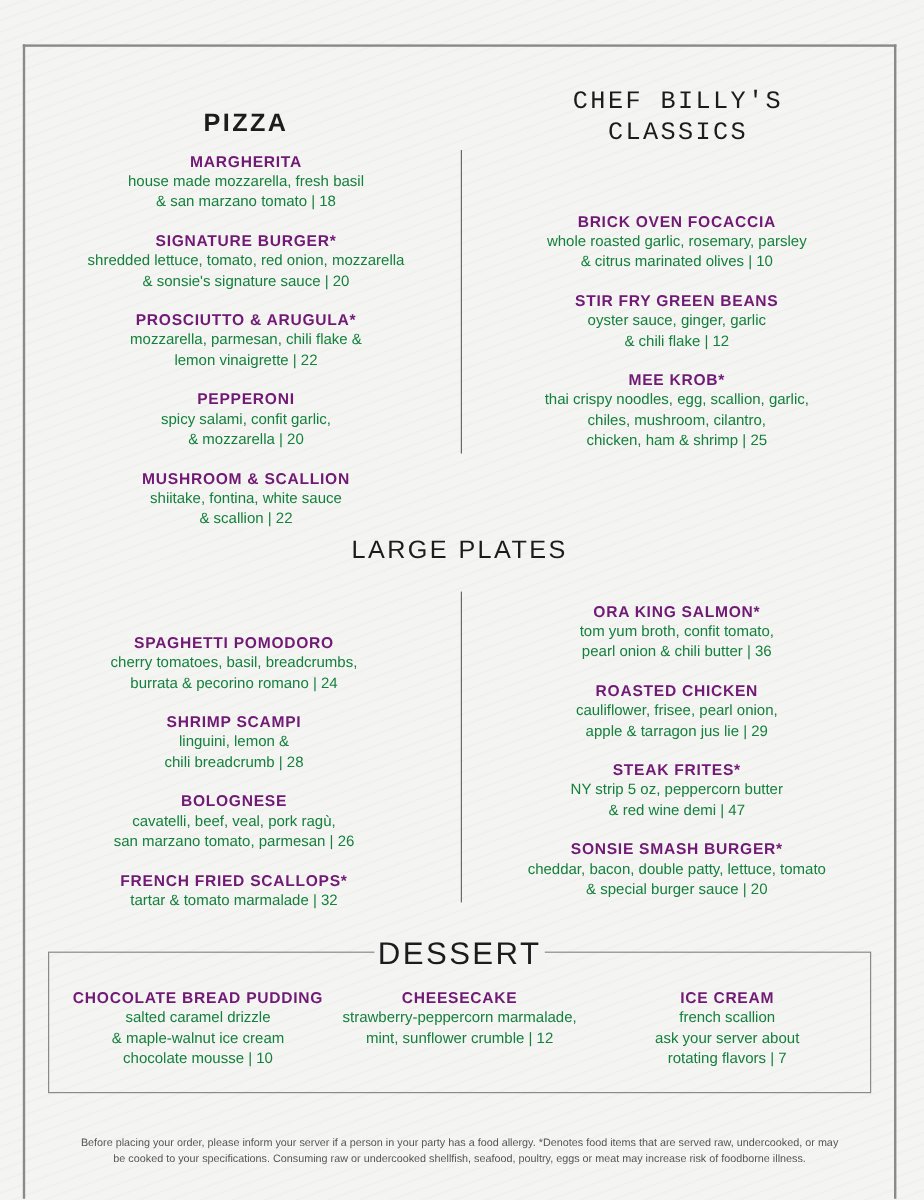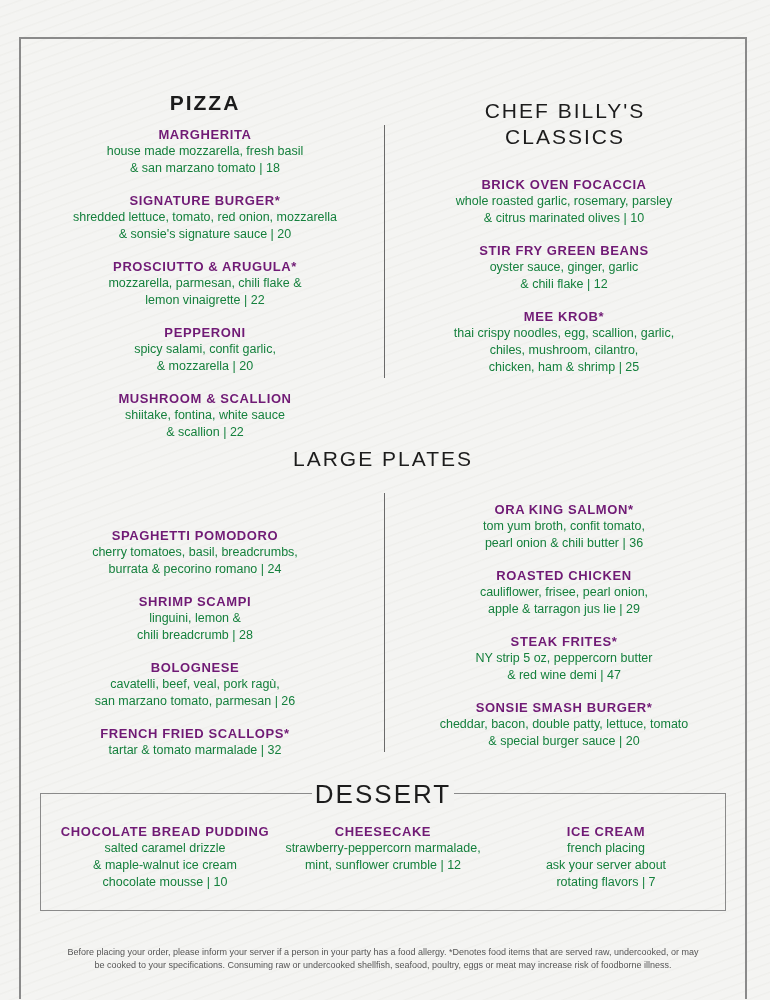--- a/index.html
+++ b/index.html
@@ -68,21 +68,21 @@
   </div>
   <div class="item">
     <div class="item-name">MUSHROOM &amp; SCALLION</div>
     <div class="item-desc">shiitake, fontina, white sauce</div>
     <div class="item-desc">&amp; scallion | 22</div>
   </div>
 </div>
 
 <div class="vline" style="left:384px; top:125px; height:253px;"></div>
 
-<div class="section-title" style="left:450px; top:98px; width:230px;">
+<div class="section-title" style="left:450px; top:73px; width:230px;font-family:Liberation Mono, monospace;">
   <div>CHEF BILLY'S</div>
   <div>CLASSICS</div>
 </div>
 <div class="col" style="left:398px; top:176px; width:332px;">
   <div class="item">
     <div class="item-name">BRICK OVEN FOCACCIA</div>
     <div class="item-desc">whole roasted garlic, rosemary, parsley</div>
     <div class="item-desc">&amp; citrus marinated olives | 10</div>
   </div>
   <div class="item">
@@ -155,21 +155,21 @@
   <div class="item-desc">&amp; maple-walnut ice cream</div>
   <div class="item-desc">chocolate mousse | 10</div>
 </div>
 <div class="dcol" style="left:270px; width:226px;">
   <div class="item-name">CHEESECAKE</div>
   <div class="item-desc">strawberry-peppercorn marmalade,</div>
   <div class="item-desc">mint, sunflower crumble | 12</div>
 </div>
 <div class="dcol" style="left:500px; width:212px;">
   <div class="item-name">ICE CREAM</div>
-  <div class="item-desc">french placing</div>
+  <div class="item-desc">french scallion</div>
   <div class="item-desc">ask your server about</div>
   <div class="item-desc">rotating flavors | 7</div>
 </div>
 
 <div class="footer">
   <div>Before placing your order, please inform your server if a person in your party has a food allergy. *Denotes food items that are served raw, undercooked, or may</div>
   <div>be cooked to your specifications. Consuming raw or undercooked shellfish, seafood, poultry, eggs or meat may increase risk of foodborne illness.</div>
 </div>
 
 </body></html>

